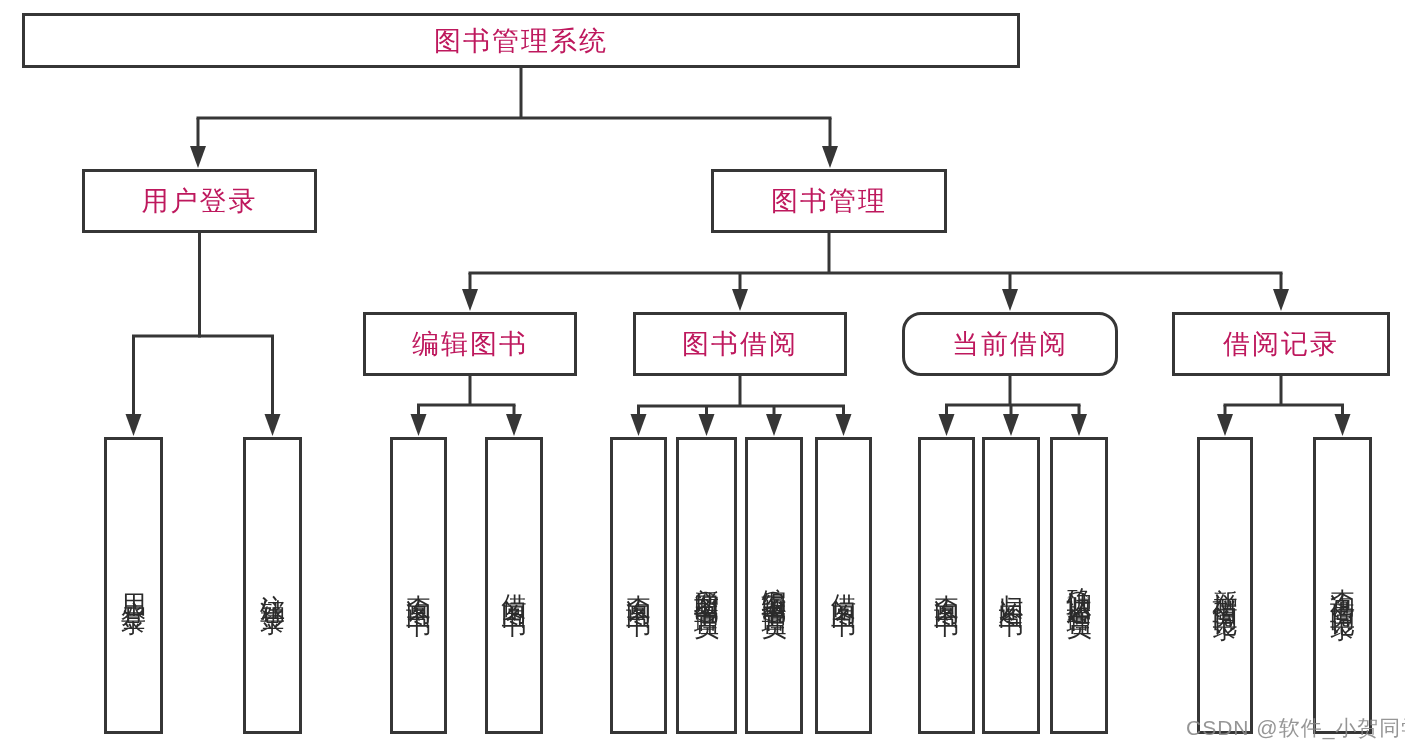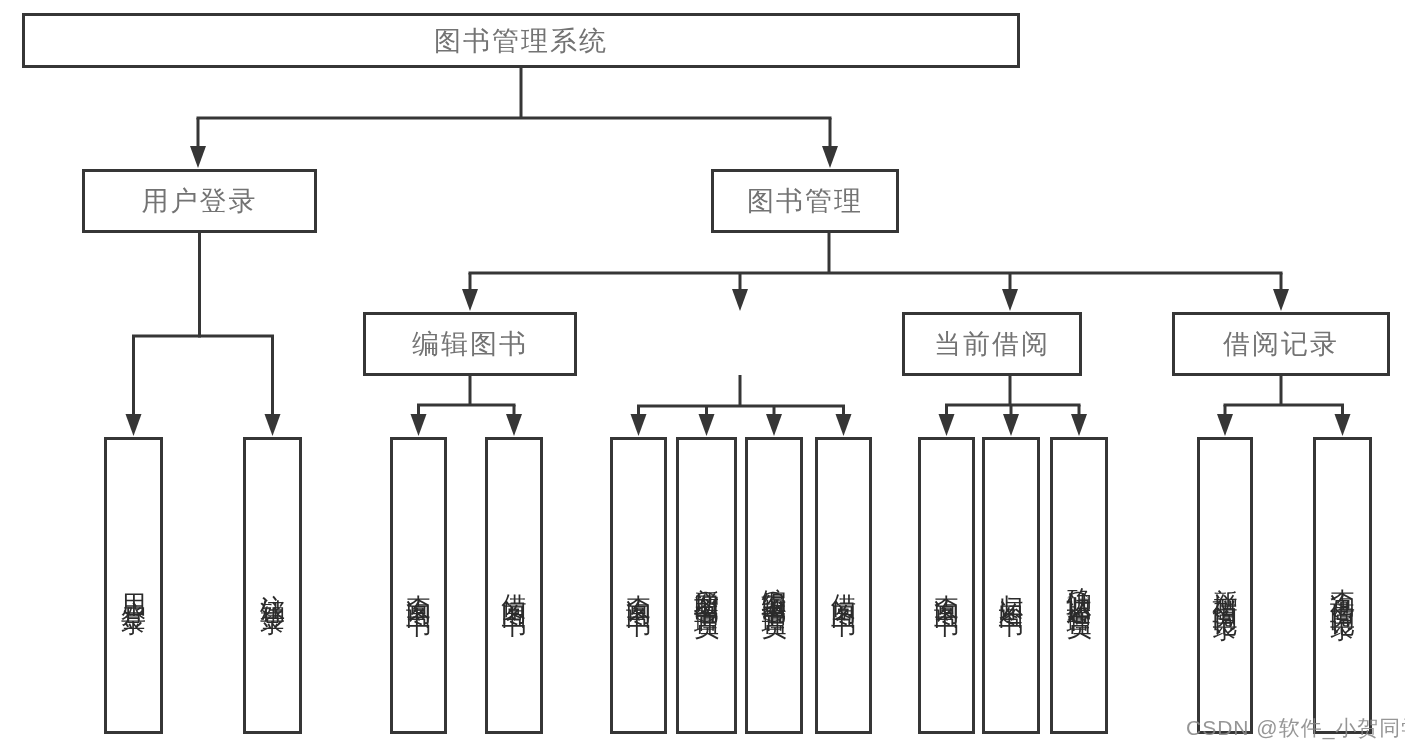--- a/index.html
+++ b/index.html
@@ -26,21 +26,21 @@
     border: 3px solid #363636;
     background: #ffffff;
     display: flex;
     align-items: center;
     justify-content: center;
     text-align: center;
   }
   .box .label-h {
     font-size: 27px;
     letter-spacing: 2px;
-    color: #737373;
+    color: #be185d;
     white-space: nowrap;
   }
   .box .label-v {
     writing-mode: vertical-rl;
     text-orientation: mixed;
     font-size: 25px;
     line-height: 1;
     letter-spacing: 6px;
     color: #2b2b2b;
     white-space: nowrap;
@@ -131,28 +131,31 @@
     </g>
   </svg>
 
   <div class="box" style="left:22px; top:13px; width:998px; height:55px;">
     <span class="label-h">图书管理系统</span>
   </div>
 
   <div class="box" style="left:82px; top:169px; width:235px; height:64px;">
     <span class="label-h">用户登录</span>
   </div>
-  <div class="box" style="left:711px; top:169px; width:188px; height:64px;">
+  <div class="box" style="left:711px; top:169px; width:236px; height:64px;">
     <span class="label-h">图书管理</span>
   </div>
 
   <div class="box" style="left:363px; top:312px; width:214px; height:64px;">
     <span class="label-h">编辑图书</span>
   </div>
-  <div class="box" style="left:902px; top:312px; width:180px; height:64px;">
+  <div class="box" style="left:633px; top:312px; width:214px; height:64px;">
+    <span class="label-h">图书借阅</span>
+  </div>
+  <div class="box" style="left:902px; top:312px; width:216px; height:64px;border-radius:19px;">
     <span class="label-h">当前借阅</span>
   </div>
   <div class="box" style="left:1172px; top:312px; width:218px; height:64px;justify-content:center;">
     <span class="label-h">借阅记录</span>
   </div>
 
   <div class="box" style="left:104px; top:437px; width:59px; height:297px;">
     <span class="label-v">用户登录</span>
   </div>
   <div class="box" style="left:243px; top:437px; width:59px; height:297px;">

